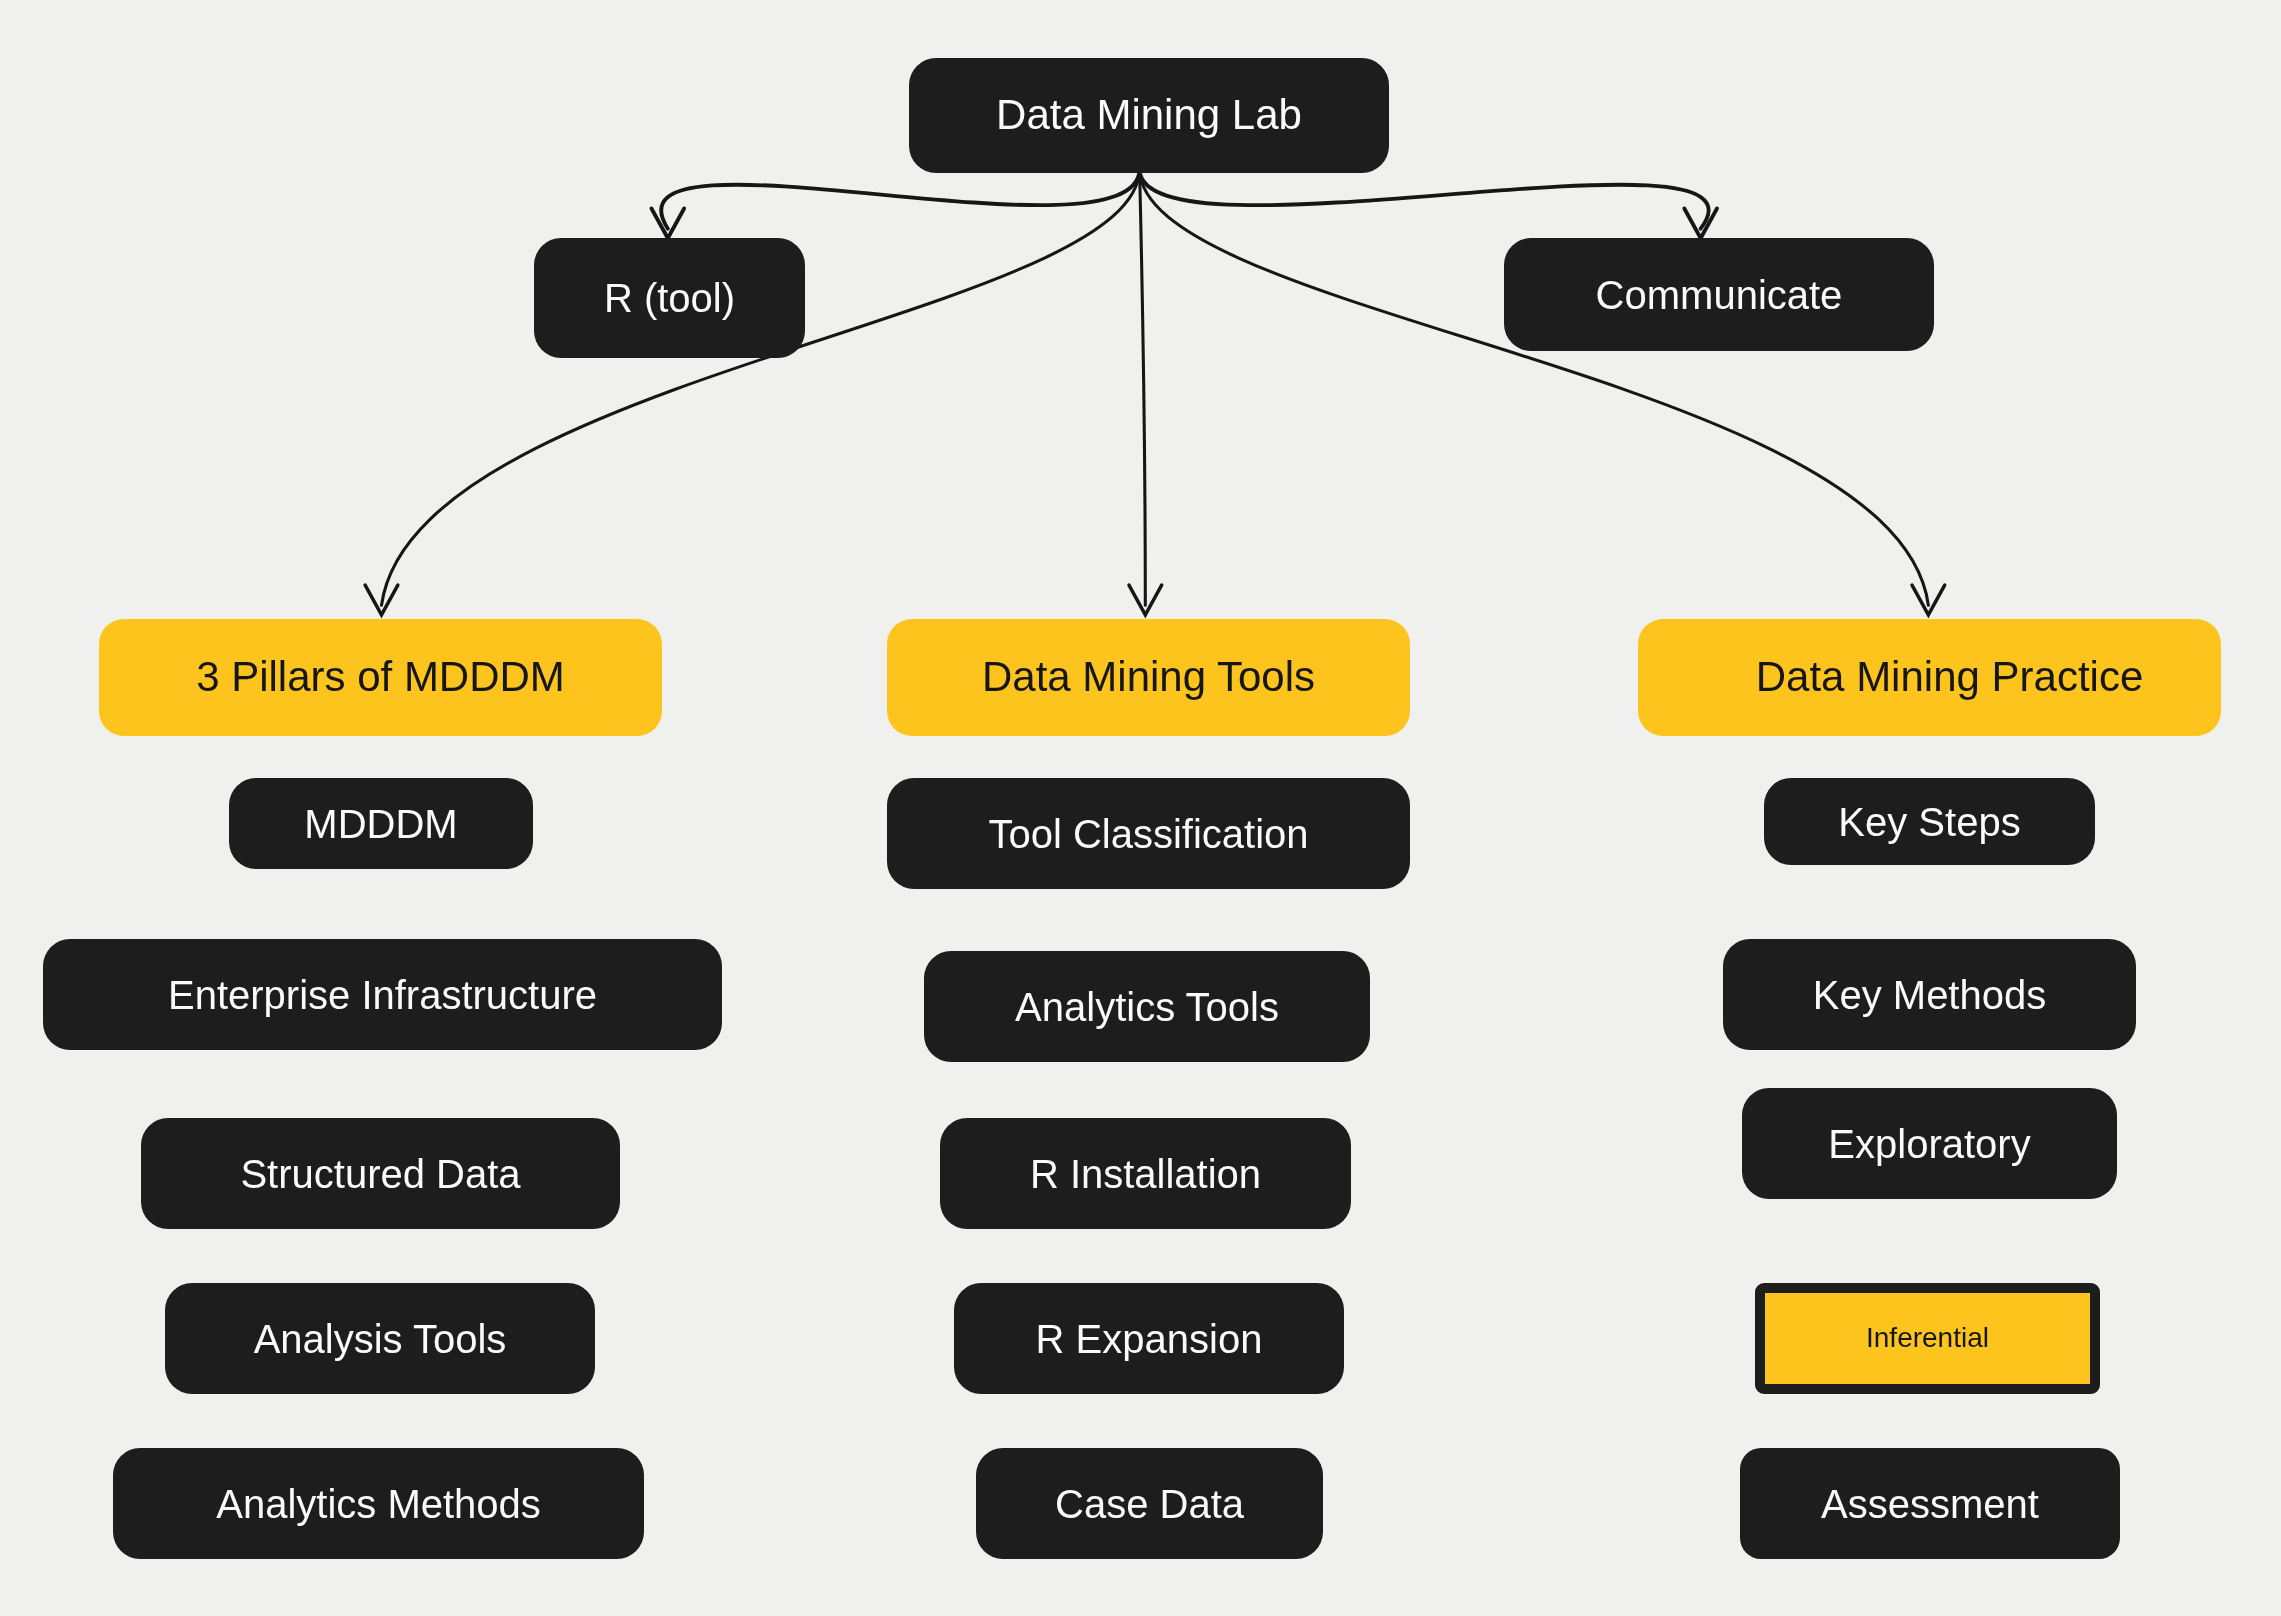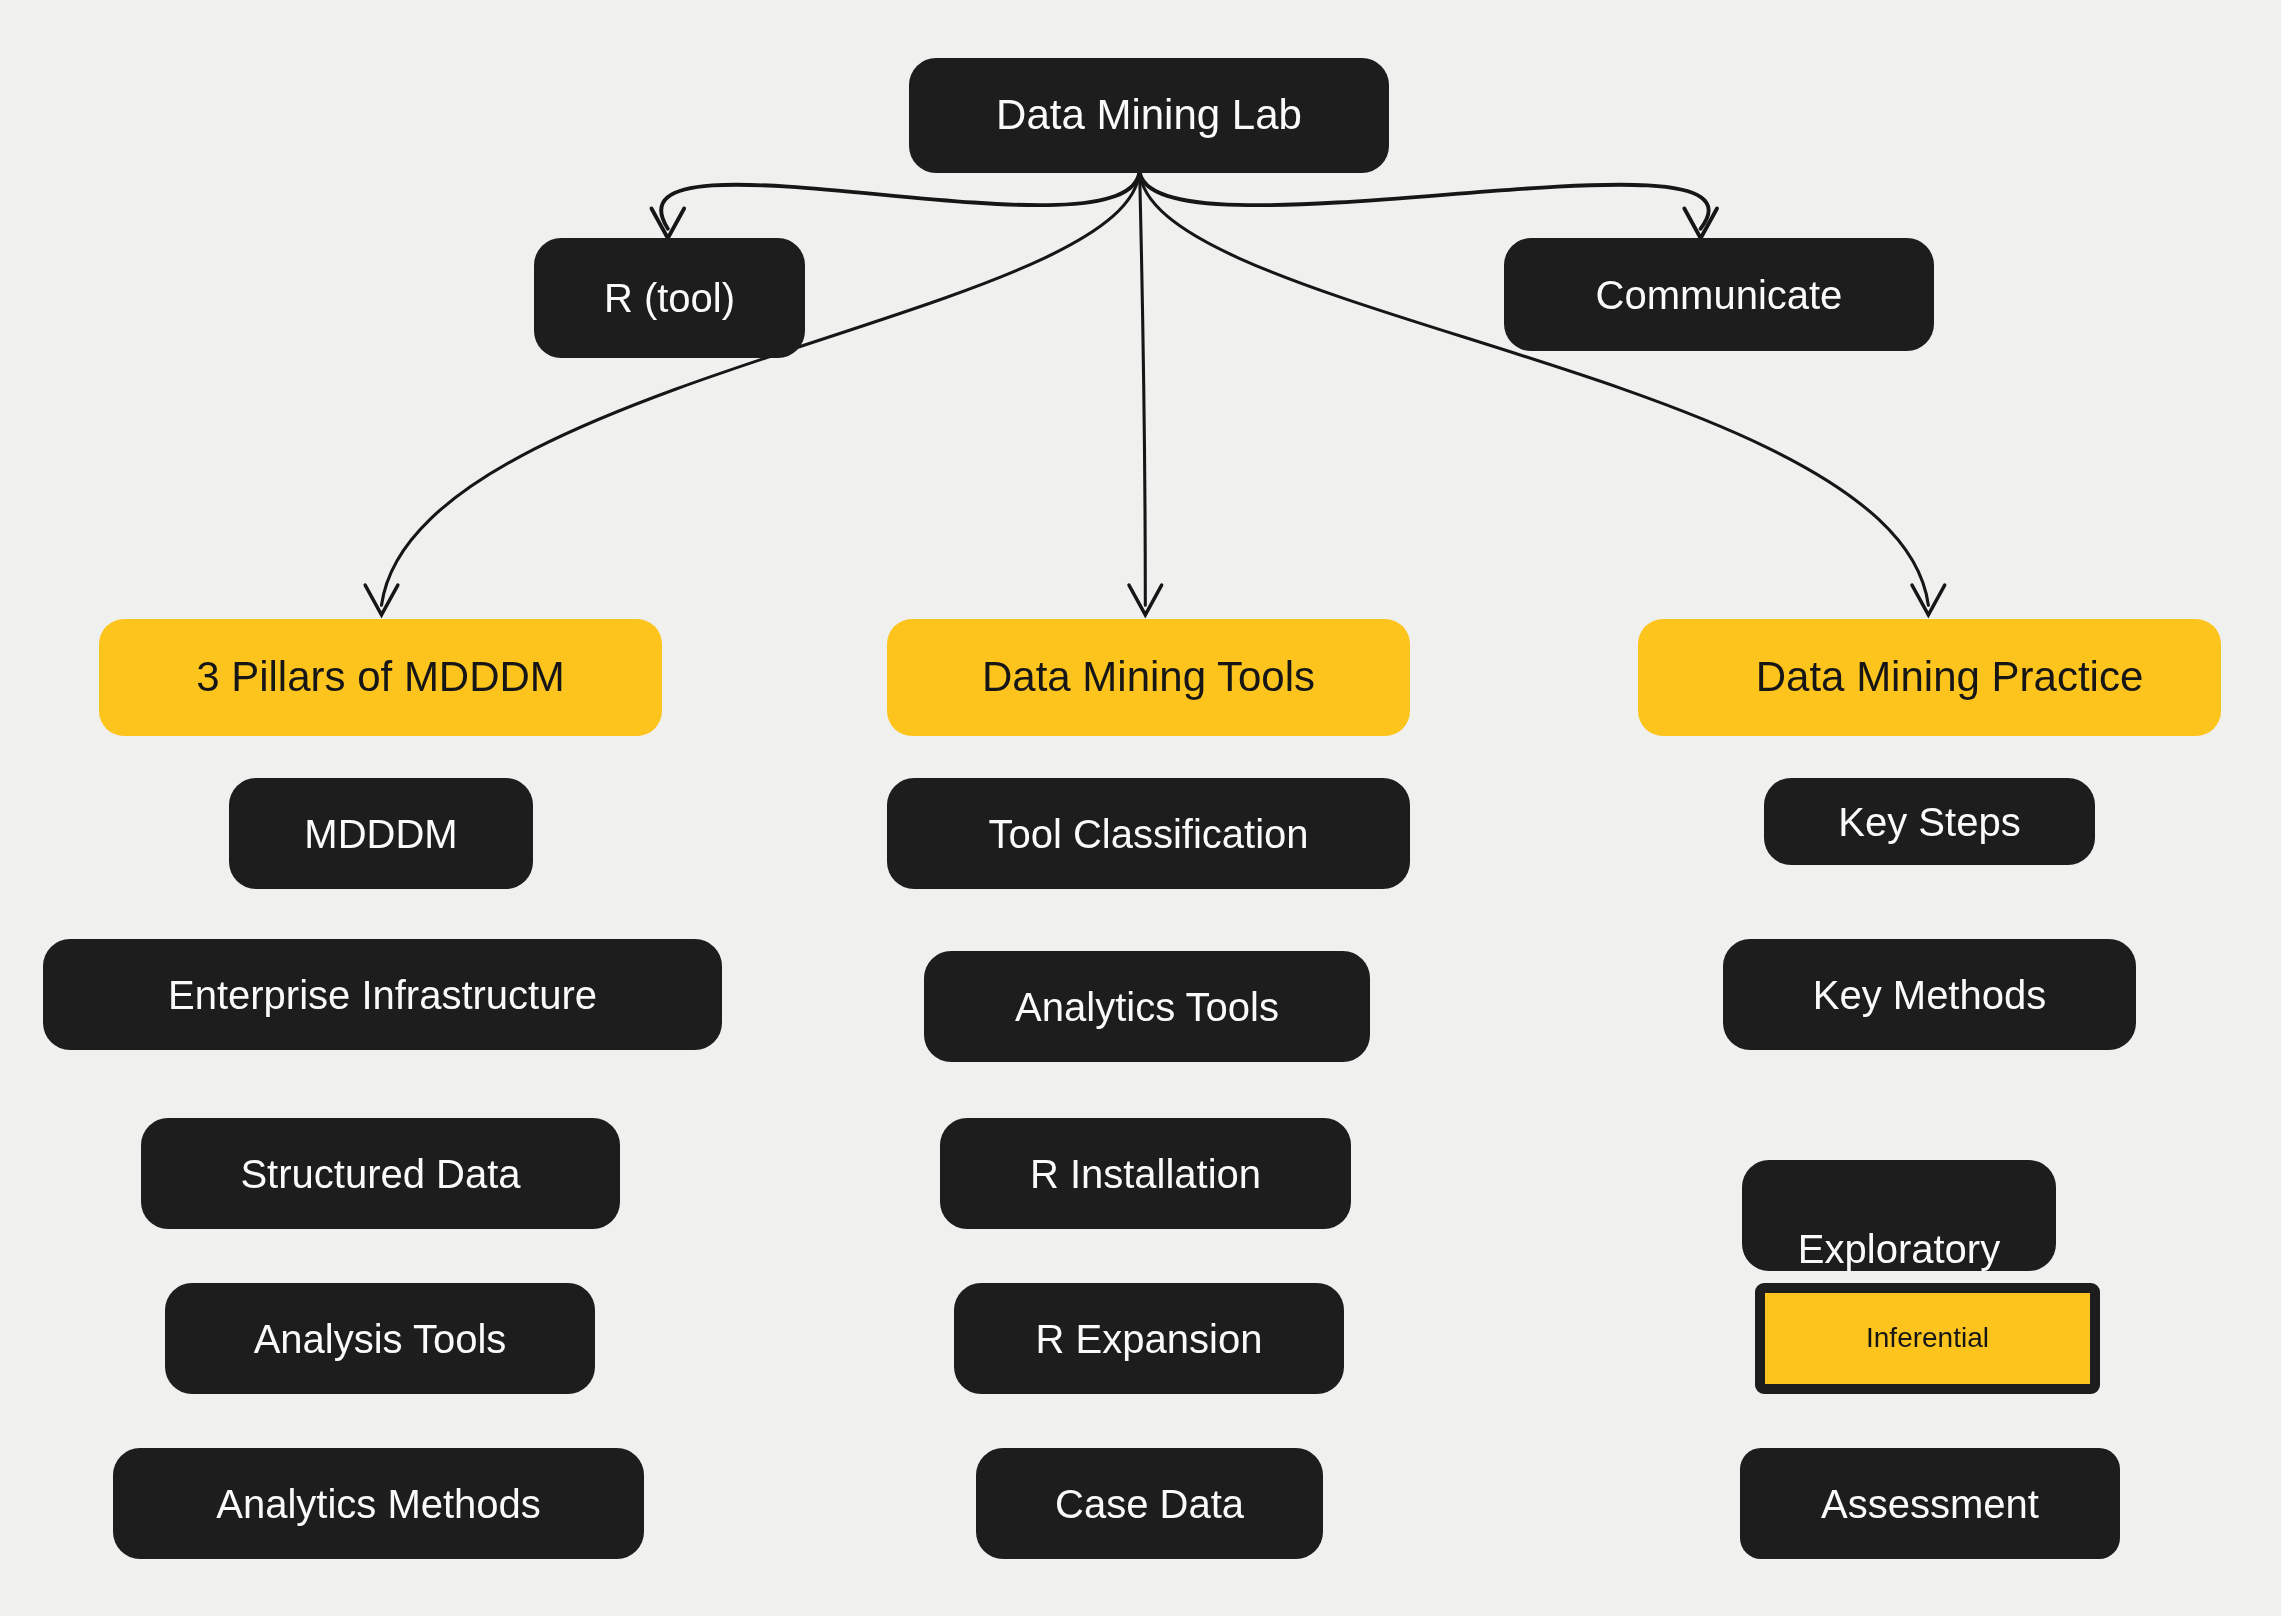--- a/index.html
+++ b/index.html
@@ -77,21 +77,21 @@
       </div>
       <div class="node yellow" style="left: 99px; top: 619px; width: 563px; height: 117px;">
         <span class="label">3 Pillars of MDDDM</span>
       </div>
       <div class="node yellow" style="left: 887px; top: 619px; width: 523px; height: 117px;">
         <span class="label">Data Mining Tools</span>
       </div>
       <div class="node yellow" style="left: 1638px; top: 619px; width: 583px; height: 117px; padding-left: 40px;">
         <span class="label">Data Mining Practice</span>
       </div>
-      <div class="node dark" style="left: 229px; top: 778px; width: 304px; height: 111px;">
+      <div class="node dark" style="left: 229px; top: 778px; width: 304px; height: 91px;">
         <span class="label">MDDDM</span>
       </div>
       <div class="node dark" style="left: 43px; top: 939px; width: 679px; height: 111px;">
         <span class="label">Enterprise Infrastructure</span>
       </div>
       <div class="node dark" style="left: 141px; top: 1118px; width: 479px; height: 111px;">
         <span class="label">Structured Data</span>
       </div>
       <div class="node dark" style="left: 165px; top: 1283px; width: 430px; height: 111px;">
         <span class="label">Analysis Tools</span>
@@ -113,21 +113,21 @@
       </div>
       <div class="node dark" style="left: 976px; top: 1448px; width: 347px; height: 111px;">
         <span class="label">Case Data</span>
       </div>
       <div class="node dark" style="left: 1764px; top: 778px; width: 331px; height: 87px;">
         <span class="label">Key Steps</span>
       </div>
       <div class="node dark" style="left: 1723px; top: 939px; width: 413px; height: 111px;">
         <span class="label">Key Methods</span>
       </div>
-      <div class="node dark" style="left: 1742px; top: 1160px; width: 314px; height: 111px; align-items: flex-end;">
+      <div class="node dark" style="left: 1742px; top: 1088px; width: 375px; height: 111px;">
         <span class="label">Exploratory</span>
       </div>
       <div class="node yellow-outlined" style="left: 1755px; top: 1283px; width: 345px; height: 111px;">
         <span class="label">Inferential</span>
       </div>
       <div class="node dark" style="left: 1740px; top: 1448px; width: 380px; height: 111px; border-radius: 21px;">
         <span class="label">Assessment</span>
       </div>
     </div>
 </div>

